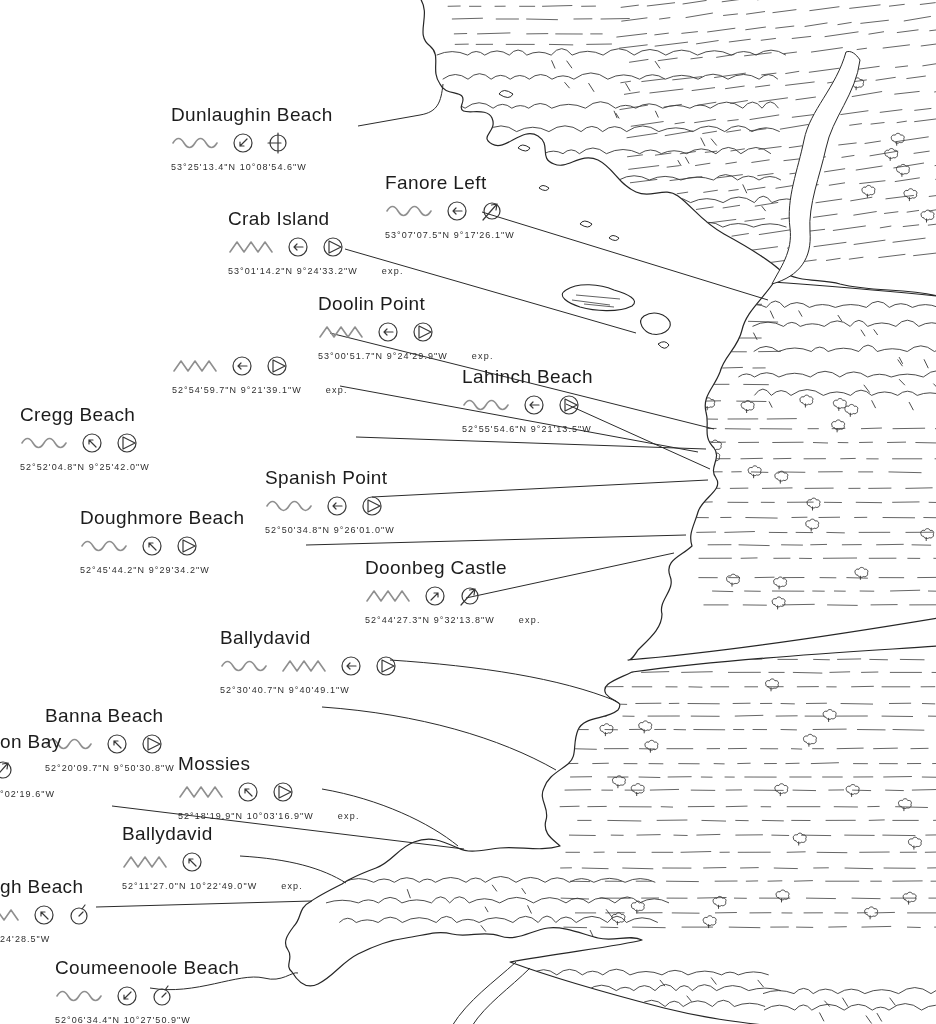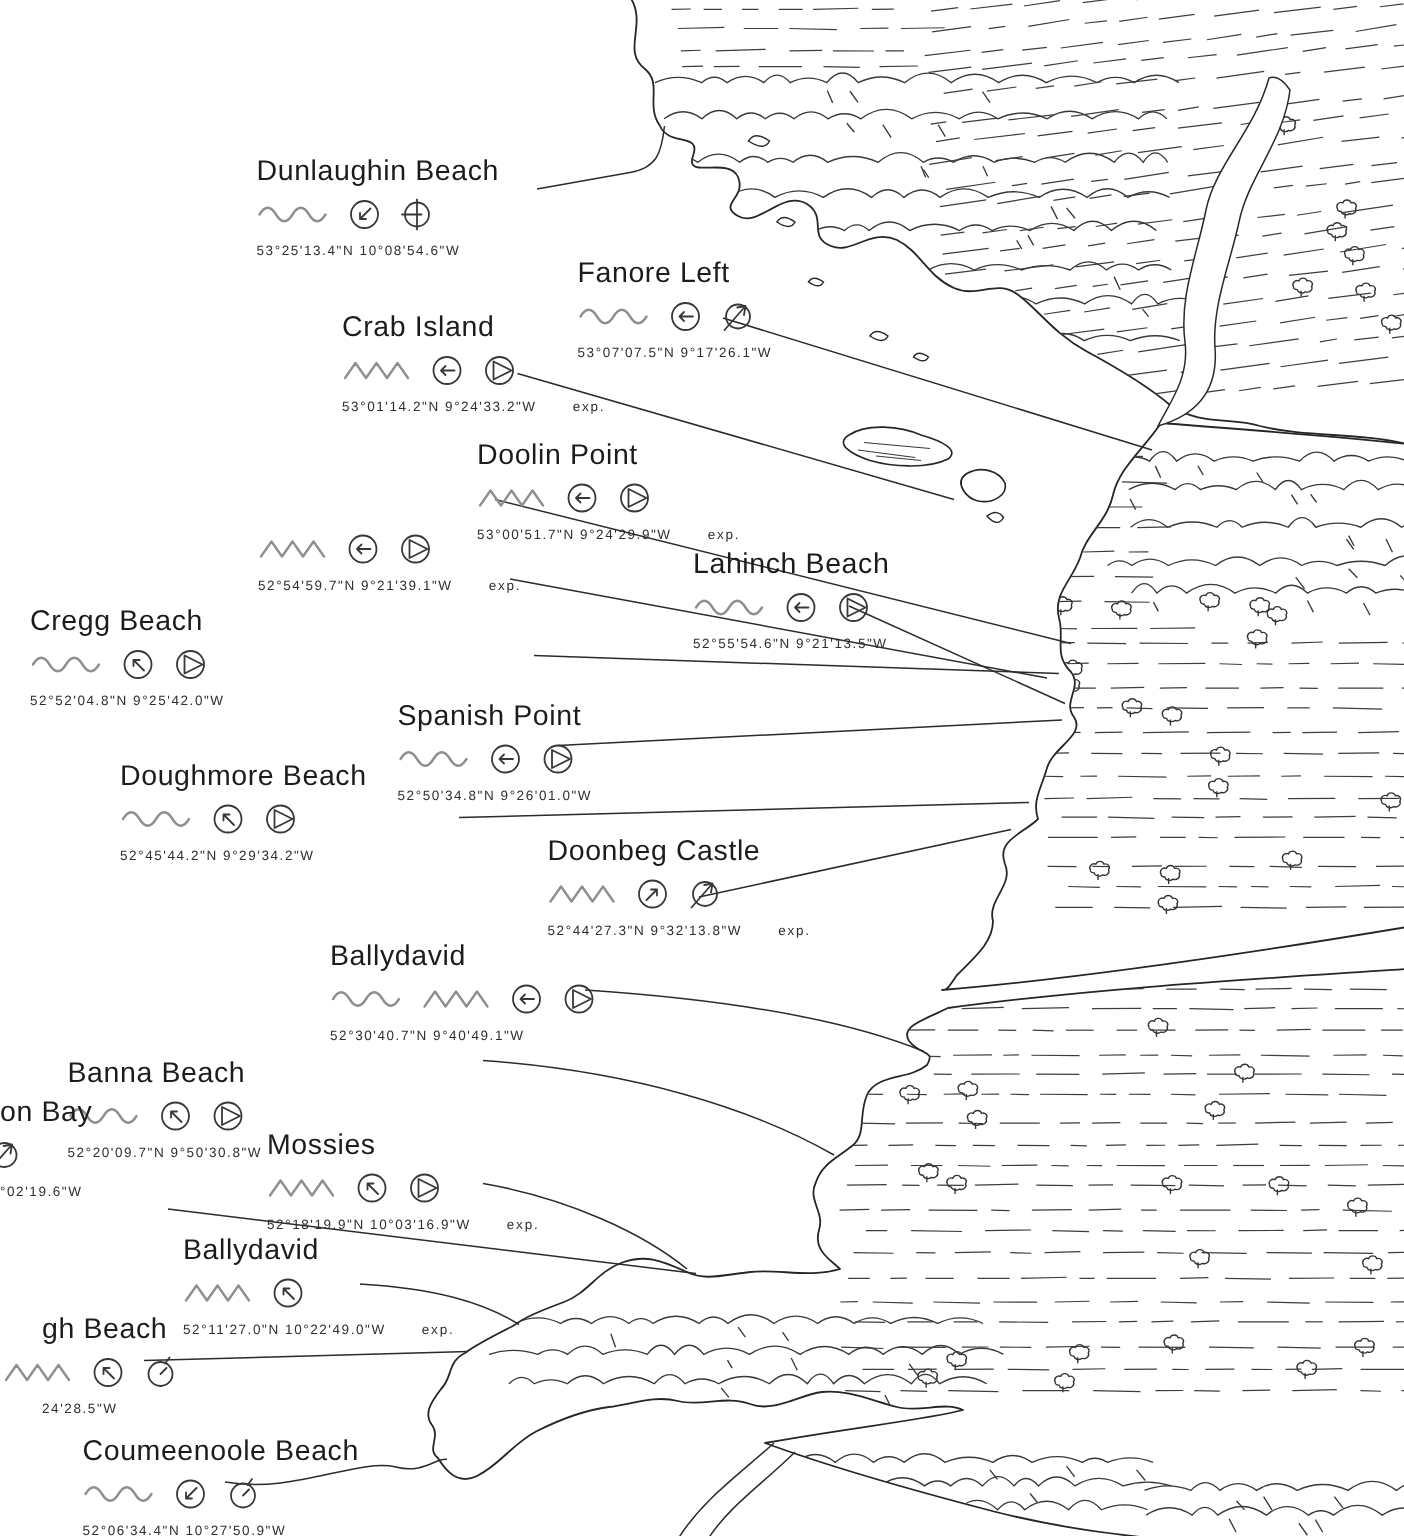--- a/index.html
+++ b/index.html
@@ -1065,21 +1065,21 @@
           <svg width="46" height="20" viewBox="0 0 46 20">
             <path d="M2,15 L9,5 L16,15 L23,5 L30,15 L37,5 L44,15" fill="none" stroke="#8f8f8f" stroke-width="1.6" stroke-linecap="round" stroke-linejoin="round"></path>
           </svg>
           <svg width="22" height="22" viewBox="0 0 22 22">
             <circle cx="11" cy="11" r="9" fill="none" stroke="#383838" stroke-width="1.2"></circle>
             <path d="M15,15 L8,8 M8,12 L8,8 L12,8" fill="none" stroke="#383838" stroke-width="1.2" stroke-linecap="round" stroke-linejoin="round"></path>
           </svg>
         </div>
         <div class="spot-coords"><span>52°11'27.0"N 10°22'49.0"W</span><span class="exp-tag">exp.</span></div>
       </div>
-      <div class="spot" style="left: 0px; top: 876px; padding-left: 28px;">
+      <div class="spot" style="left: 0px; top: 876px;">
         <div class="spot-name">gh Beach</div>
         <div class="spot-icons" style="margin-left: -26px;">
           <svg width="46" height="20" viewBox="0 0 46 20">
             <path d="M2,15 L9,5 L16,15 L23,5 L30,15 L37,5 L44,15" fill="none" stroke="#8f8f8f" stroke-width="1.6" stroke-linecap="round" stroke-linejoin="round"></path>
           </svg>
           <svg width="22" height="22" viewBox="0 0 22 22">
             <circle cx="11" cy="11" r="9" fill="none" stroke="#383838" stroke-width="1.2"></circle>
             <path d="M15,15 L8,8 M8,12 L8,8 L12,8" fill="none" stroke="#383838" stroke-width="1.2" stroke-linecap="round" stroke-linejoin="round"></path>
           </svg>
           <svg width="22" height="24" viewBox="0 0 22 24">

